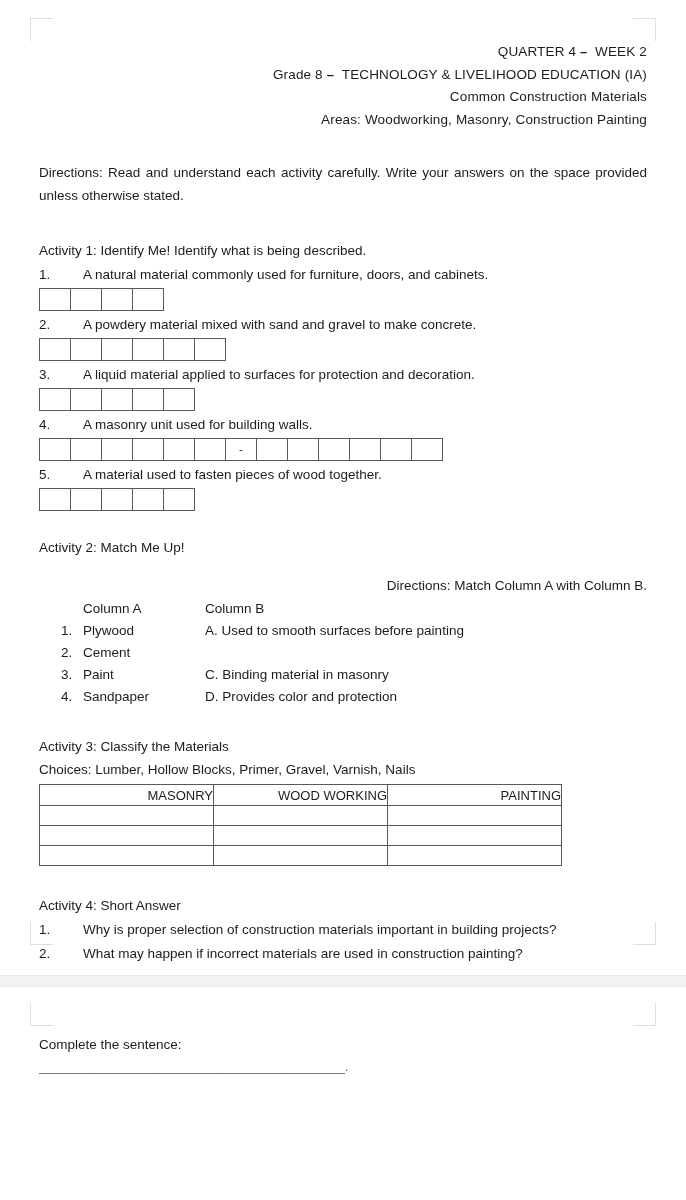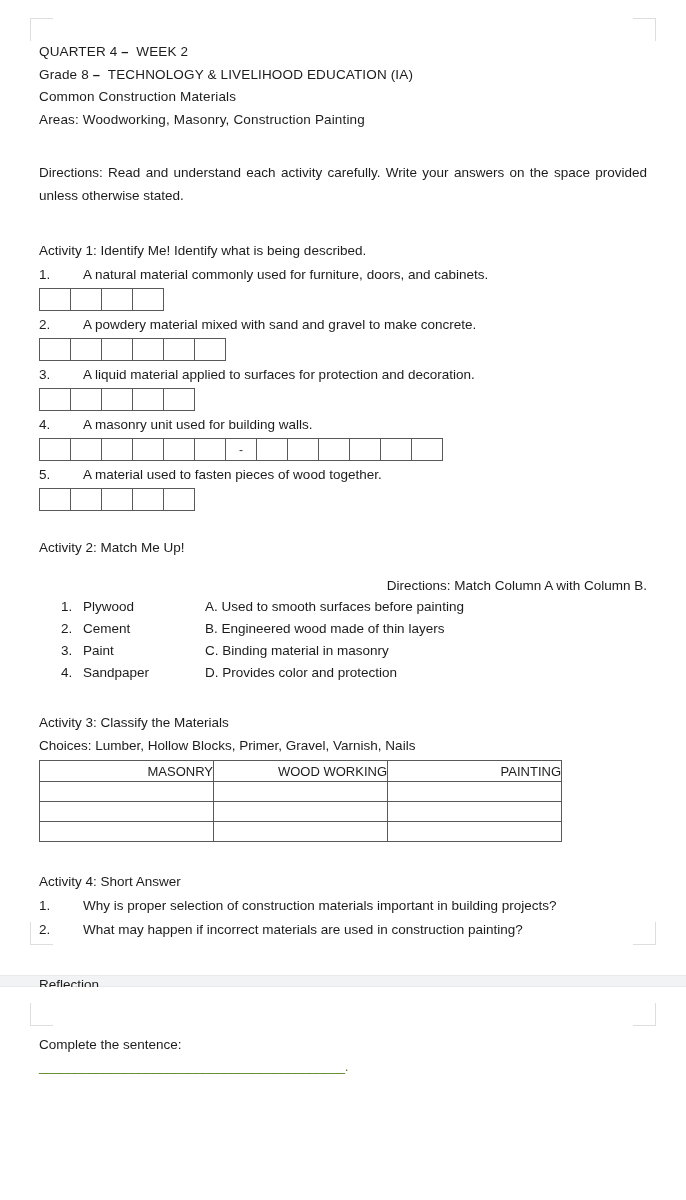--- a/index.html
+++ b/index.html
@@ -47,21 +47,21 @@
                border-top: none; }
 
   .content {
     position: absolute;
     left: 39px;
     right: 39px;
     top: 0;
   }
 
   
-  .header { text-align: left; padding-top: 41px; }
+  .header { text-align: right; padding-top: 41px; }
   .header .line {
     font-size: 13.5px;
     line-height: 22.5px;
     letter-spacing: 0.15px;
   }
   .dash {
     font-weight: 700;
     font-size: 13px;
     letter-spacing: 0;
   }
@@ -267,34 +267,37 @@
         <div class="cell"></div>
         <div class="cell"></div>
         <div class="cell"></div>
       </div>
     </div>
 
     <div class="act2">
       <div class="act-title">Activity 2: Match Me Up!</div>
       <div class="sub">Directions: Match Column A with Column B.</div>
 
+      <div class="match-head">
+        <span class="ca">Column A</span>
+        <span class="cb">Column B</span>
+      </div>
 
       <div class="match-row">
         <span class="ca">
           <span class="n">1.</span>
           <span>Plywood</span>
         </span>
         <span class="cb">A. Used to smooth surfaces before painting</span>
       </div>
       <div class="match-row">
         <span class="ca">
           <span class="n">2.</span>
           <span>Cement</span>
         </span>
-        <span class="cb">B. Engineered wood made of thin layers</span>
       </div>
       <div class="match-row">
         <span class="ca">
           <span class="n">3.</span>
           <span>Paint</span>
         </span>
         <span class="cb">C. Binding material in masonry</span>
       </div>
       <div class="match-row">
         <span class="ca">

